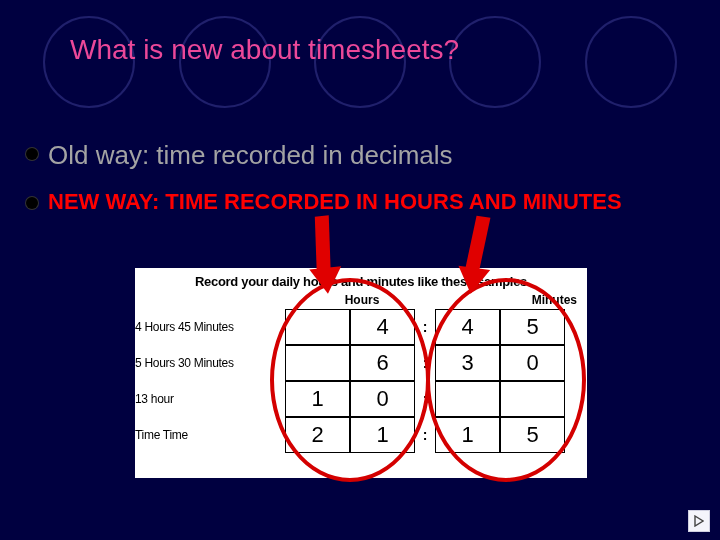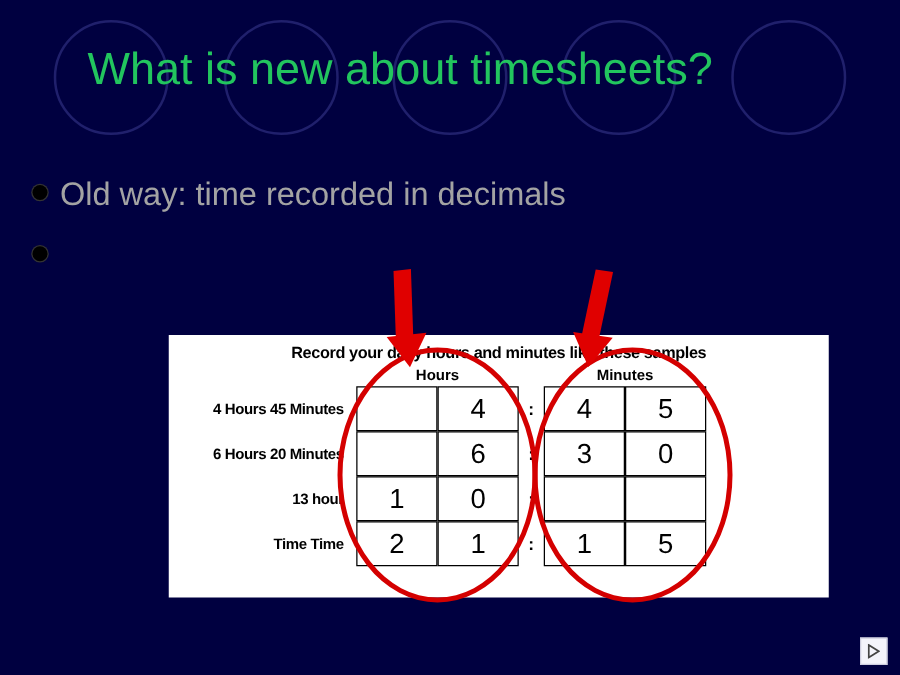--- a/index.html
+++ b/index.html
@@ -36,22 +36,22 @@
     height: 88px;
     border: 2px solid #3a3a90;
     border-radius: 50%;
     opacity: 0.55;
   }
   .title {
     position: absolute;
     top: 34px;
     left: 70px;
     width: 600px;
-    font-size: 36px;
-    color: #22c55e;
+    font-size: 28px;
+    color: #ec4899;
     font-weight: normal;
   }
   .bullets {
     position: absolute;
     top: 140px;
     left: 26px;
     width: 660px;
   }
   .bullet {
     display: flex;
@@ -69,56 +69,57 @@
     box-shadow: 0 0 0 1px #333;
   }
   .b1 { font-size: 26px; color: #a3a3a3; }
   .b2 { font-size: 22px; color: #ff0000; font-weight: bold; }
 
   
   .panel {
     position: absolute;
     top: 268px;
     left: 135px;
-    width: 528px;
+    width: 452px;
     height: 210px;
     background: #fff;
     color: #000;
     box-sizing: border-box;
     padding-top: 6px;
   }
   .panel-title {
     text-align: center;
     font-size: 13px;
     font-weight: bold;
     letter-spacing: -0.3px;
     margin-bottom: 4px;
   }
   .subheaders {
     display: flex;
     font-size: 12px;
     font-weight: bold;
     margin-bottom: 2px;
+    margin-left: 12px;
   }
   .subheaders .lead { width: 150px; }
   .subheaders .h1 { width: 130px; text-align: center; }
   .subheaders .colon { width: 20px; }
-  .subheaders .h2 { width: 130px; text-align: center; }
+  .subheaders .h2 { width: 130px; text-align: right; }
 
   .grid {
     display: grid;
     grid-template-columns: 150px 130px 20px 130px;
     grid-auto-rows: 36px;
     align-items: center;
     font-size: 12px;
   }
   .grid .label {
-    text-align: right;
+    text-align: left;
     padding-right: 10px;
-    font-weight: bold;
+    font-weight: normal;
     letter-spacing: -0.3px;
   }
   .pair {
     display: flex;
     height: 100%;
   }
   .cell {
     flex: 1;
     border: 1px solid #000;
     display: flex;
@@ -204,20 +205,21 @@
 
   <div class="title">What is new about timesheets?</div>
 
   <div class="bullets">
     <div class="bullet">
       <span class="dot"></span>
       <span class="b1">Old way: time recorded in decimals</span>
     </div>
     <div class="bullet">
       <span class="dot"></span>
+      <span class="b2">NEW WAY: TIME RECORDED IN HOURS AND MINUTES</span>
     </div>
   </div>
 
   <div class="panel">
     <div class="panel-title">Record your daily hours and minutes like these samples</div>
     <div class="subheaders">
       <span class="lead"></span>
       <span class="h1">Hours</span>
       <span class="colon"></span>
       <span class="h2">Minutes</span>
@@ -228,21 +230,21 @@
       <div class="pair">
         <div class="cell"></div>
         <div class="cell">4</div>
       </div>
       <div class="colon-cell">:</div>
       <div class="pair">
         <div class="cell">4</div>
         <div class="cell">5</div>
       </div>
 
-      <div class="label">6 Hours 20 Minutes</div>
+      <div class="label">5 Hours 30 Minutes</div>
       <div class="pair">
         <div class="cell"></div>
         <div class="cell">6</div>
       </div>
       <div class="colon-cell">:</div>
       <div class="pair">
         <div class="cell">3</div>
         <div class="cell">0</div>
       </div>
 

